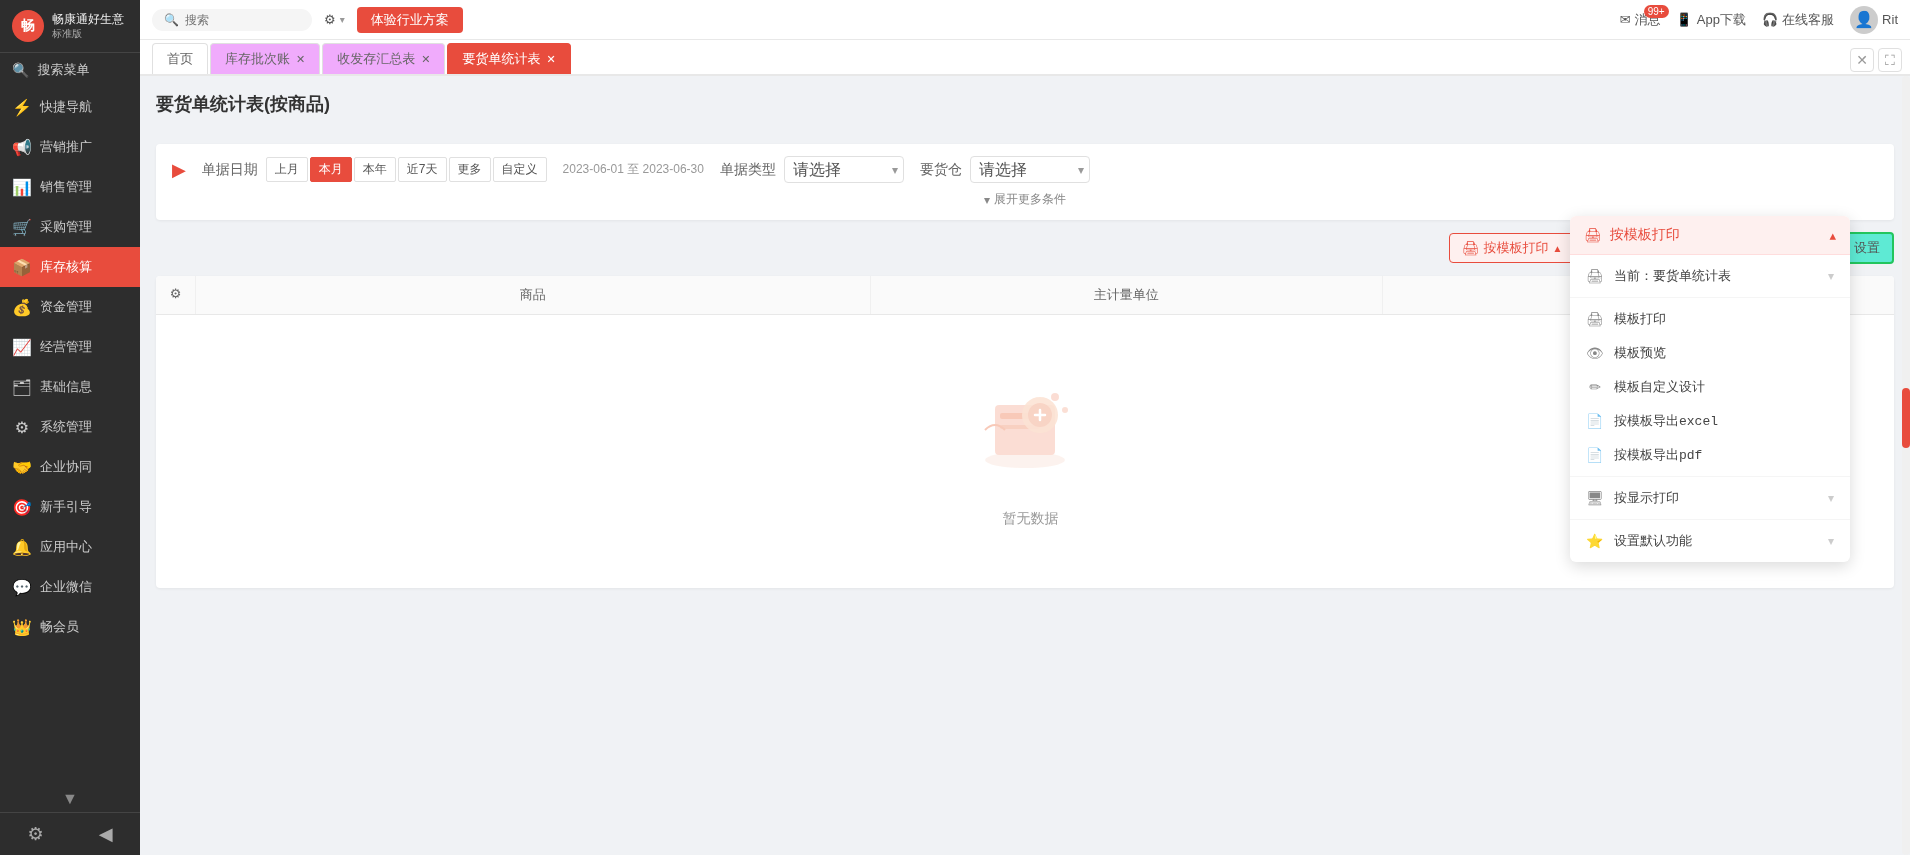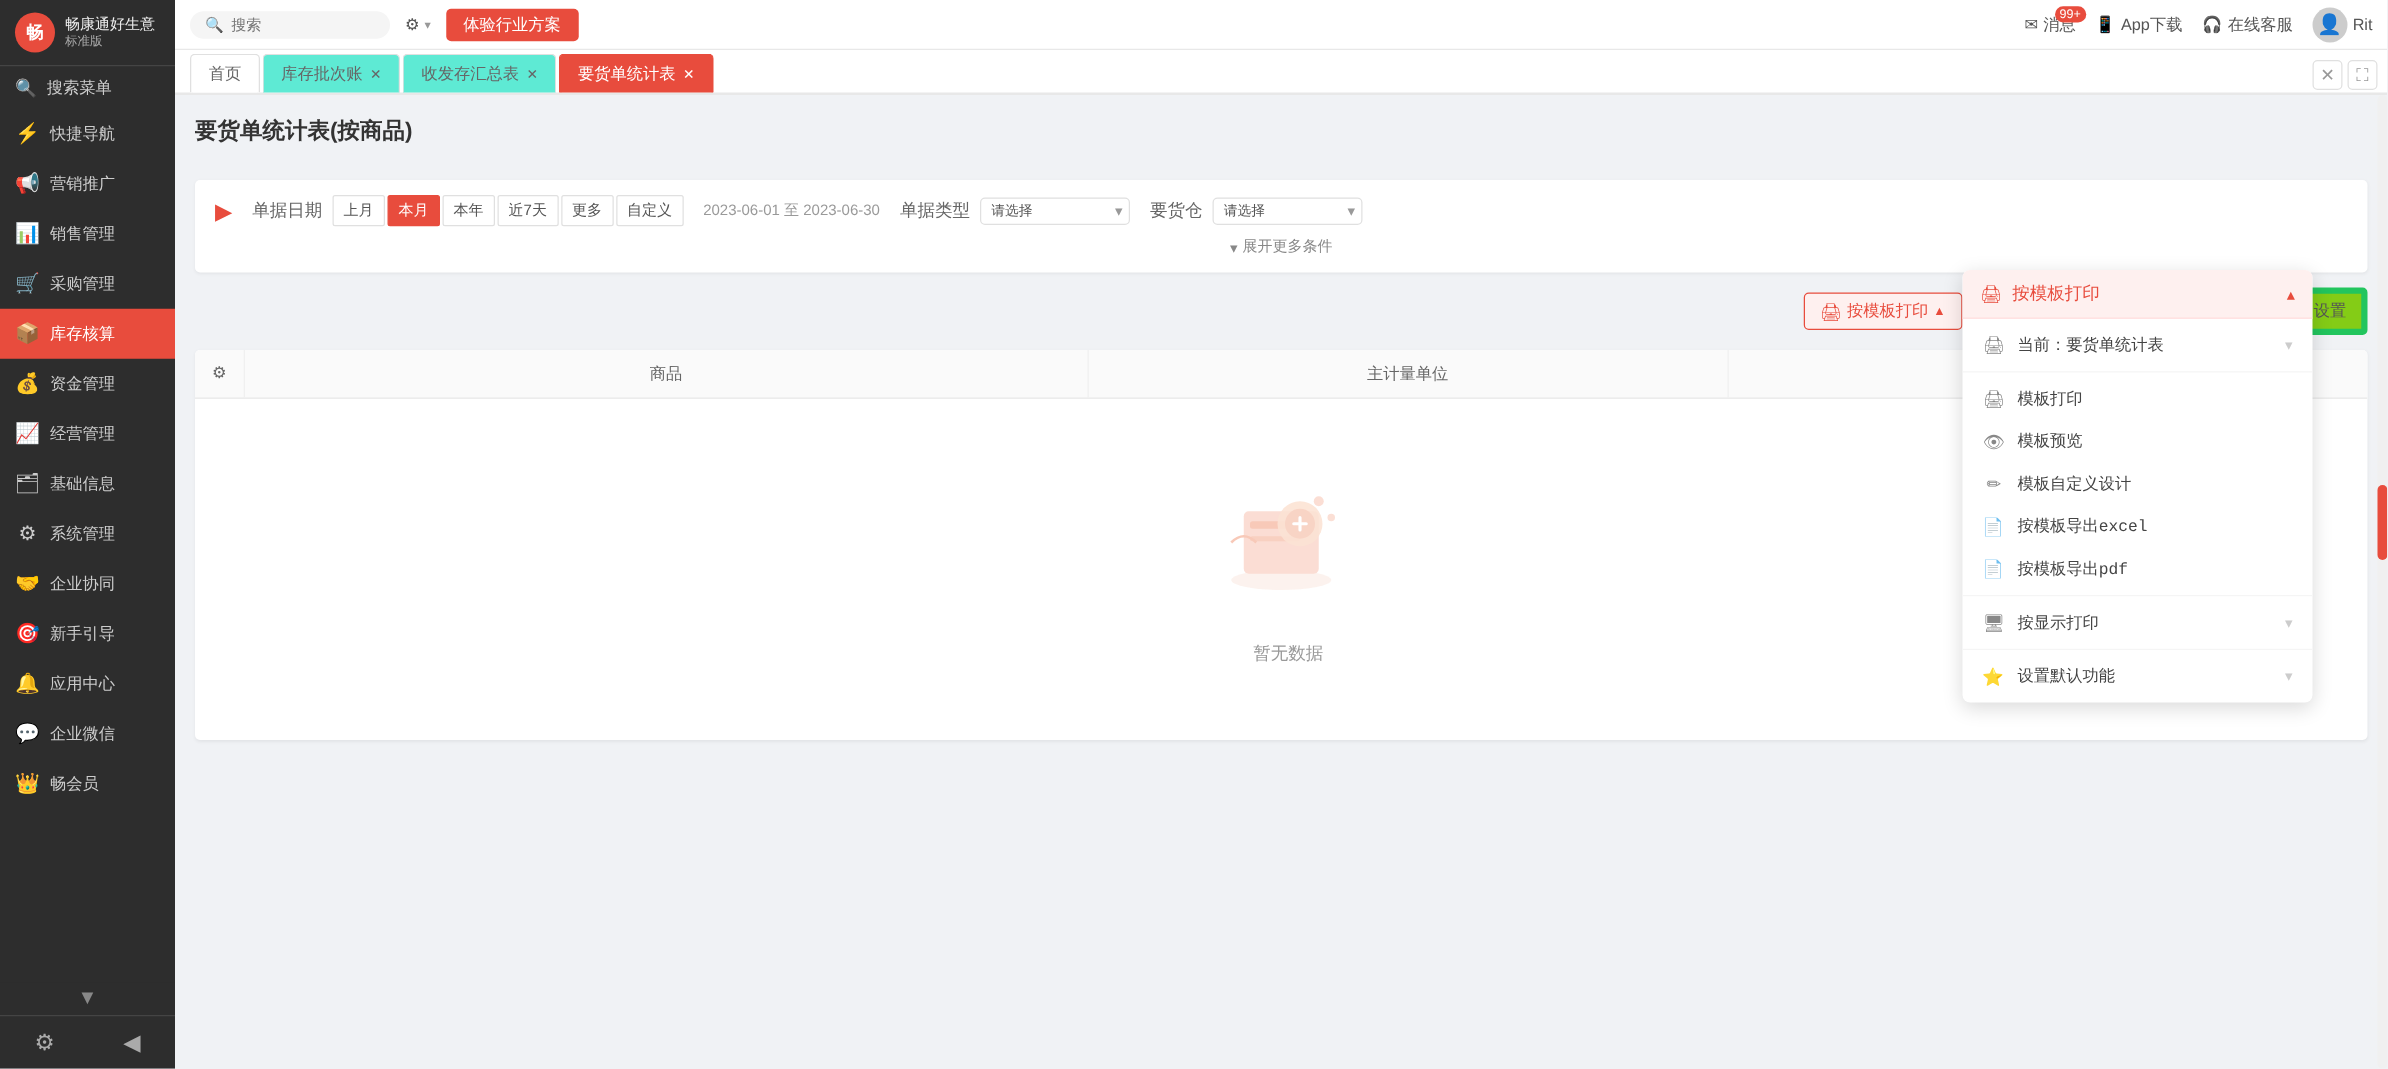--- a/index.html
+++ b/index.html
@@ -38,54 +38,54 @@
     .top-bar-trial { background: #e84c3d; color: white; border: none; border-radius: 4px; padding: 4px 14px; font-size: 13px; cursor: pointer; }
     .top-bar-icons { display: flex; align-items: center; gap: 16px; margin-left: 16px; }
     .top-bar-icon-item { display: flex; align-items: center; gap: 4px; color: #555; cursor: pointer; font-size: 13px; position: relative; }
     .badge { background: #e84c3d; color: white; border-radius: 8px; font-size: 10px; padding: 1px 4px; position: absolute; top: -6px; right: -8px; }
     .dropdown-arrow { font-size: 10px; color: #999; }
     .top-bar-avatar { width: 28px; height: 28px; border-radius: 50%; background: #ccc; display: flex; align-items: center; justify-content: center; overflow: hidden; }
     .top-bar-username { color: #555; font-size: 13px; }
 
     
     .tab-bar { background: #fff; height: 36px; display: flex; align-items: flex-end; padding: 0 0 0 12px; border-bottom: 2px solid #e8e8e8; gap: 2px; }
-    .tab { display: flex; align-items: center; padding: 6px 14px; border-radius: 4px 4px 0 0; cursor: pointer; font-size: 13px; color: #666; background: #5eead4; border: 1px solid #e0e0e0; border-bottom: none; gap: 6px; }
+    .tab { display: flex; align-items: center; padding: 6px 14px; border-radius: 4px 4px 0 0; cursor: pointer; font-size: 13px; color: #666; background: #f0abfc; border: 1px solid #e0e0e0; border-bottom: none; gap: 6px; }
     .tab.active { background: #e84c3d; color: white; border-color: #e84c3d; }
     .tab .close-icon { font-size: 11px; cursor: pointer; }
     .tab.home { background: white; }
     .tab-bar-right { margin-left: auto; display: flex; align-items: center; gap: 4px; padding-right: 8px; padding-bottom: 2px; }
     .tab-close-all { width: 24px; height: 24px; display: flex; align-items: center; justify-content: center; cursor: pointer; color: #999; border: 1px solid #e0e0e0; border-radius: 4px; font-size: 14px; }
     .tab-maximize { width: 24px; height: 24px; display: flex; align-items: center; justify-content: center; cursor: pointer; color: #999; border: 1px solid #e0e0e0; border-radius: 4px; font-size: 14px; }
 
     
     .page-content { flex: 1; padding: 16px; overflow: auto; position: relative; }
     .page-title { font-size: 18px; font-weight: 600; color: #333; margin-bottom: 28px; }
 
     
     .filter-card { background: white; border-radius: 4px; padding: 12px 16px; margin-bottom: 12px; box-shadow: 0 1px 3px rgba(0,0,0,0.06); }
     .filter-row { display: flex; align-items: center; gap: 16px; flex-wrap: wrap; }
     .filter-item { display: flex; align-items: center; gap: 8px; }
     .filter-label { font-size: 14px; color: #666; white-space: nowrap; }
     .date-btn-group { display: flex; align-items: center; gap: 2px; }
     .date-btn { border: 1px solid #e0e0e0; background: white; padding: 3px 8px; cursor: pointer; font-size: 12px; color: #555; border-radius: 2px; }
     .date-btn.active { background: #e84c3d; color: white; border-color: #e84c3d; }
     .date-range-text { font-size: 12px; color: #999; margin-left: 8px; }
-    .filter-select { border: 1px solid #e0e0e0; border-radius: 4px; padding: 4px 24px 4px 8px; font-size: 11px; color: #555; background: white; appearance: none; cursor: pointer; min-width: 120px; }
+    .filter-select { border: 1px solid #e0e0e0; border-radius: 4px; padding: 4px 24px 4px 8px; font-size: 16px; color: #555; background: white; appearance: none; cursor: pointer; min-width: 120px; }
     .filter-select-wrapper { position: relative; display: inline-block; }
     .filter-select-wrapper::after { content: "▾"; position: absolute; right: 6px; top: 50%; transform: translateY(-50%); color: #999; font-size: 12px; pointer-events: none; }
     .expand-more-row { display: flex; justify-content: center; margin-top: 8px; }
     .expand-more-btn { background: none; border: none; color: #888; font-size: 12px; cursor: pointer; display: flex; align-items: center; gap: 4px; }
 
     
     .action-bar { display: flex; align-items: center; justify-content: flex-end; gap: 8px; margin-bottom: 12px; }
     .action-btn { display: flex; align-items: center; gap: 4px; padding: 5px 12px; border-radius: 4px; cursor: pointer; font-size: 13px; border: 1px solid #e0e0e0; background: white; color: #555; }
     .action-btn.primary { background: #e84c3d; color: white; border-color: #e84c3d; }
     .action-btn .btn-icon { font-size: 14px; }
     .action-btn-more { padding: 5px 8px; border: 1px solid #e0e0e0; border-radius: 4px; background: white; cursor: pointer; color: #555; }
-    .action-btn-settings { padding: 5px 12px; border: 5px solid #22c55e; border-radius: 4px; background: #84cc16; cursor: pointer; color: #555; font-size: 13px; }
+    .action-btn-settings { padding: 5px 12px; border: 2px solid #22c55e; border-radius: 4px; background: #5eead4; cursor: pointer; color: #555; font-size: 13px; }
 
     
     .table-container { background: white; border-radius: 4px; overflow: hidden; box-shadow: 0 1px 3px rgba(0,0,0,0.06); }
     .table-header { display: flex; background: #fafafa; border-bottom: 1px solid #e8e8e8; }
     .th { padding: 10px 12px; font-size: 13px; color: #666; font-weight: 500; text-align: center; border-right: 1px solid #f0f0f0; }
     .th:last-child { border-right: none; }
     .th-settings { width: 40px; }
     .table-empty { display: flex; flex-direction: column; align-items: center; justify-content: center; padding: 60px 0; }
     .empty-icon { font-size: 80px; margin-bottom: 16px; opacity: 0.6; }
     .empty-text { color: #999; font-size: 14px; margin-left: 11px; }

